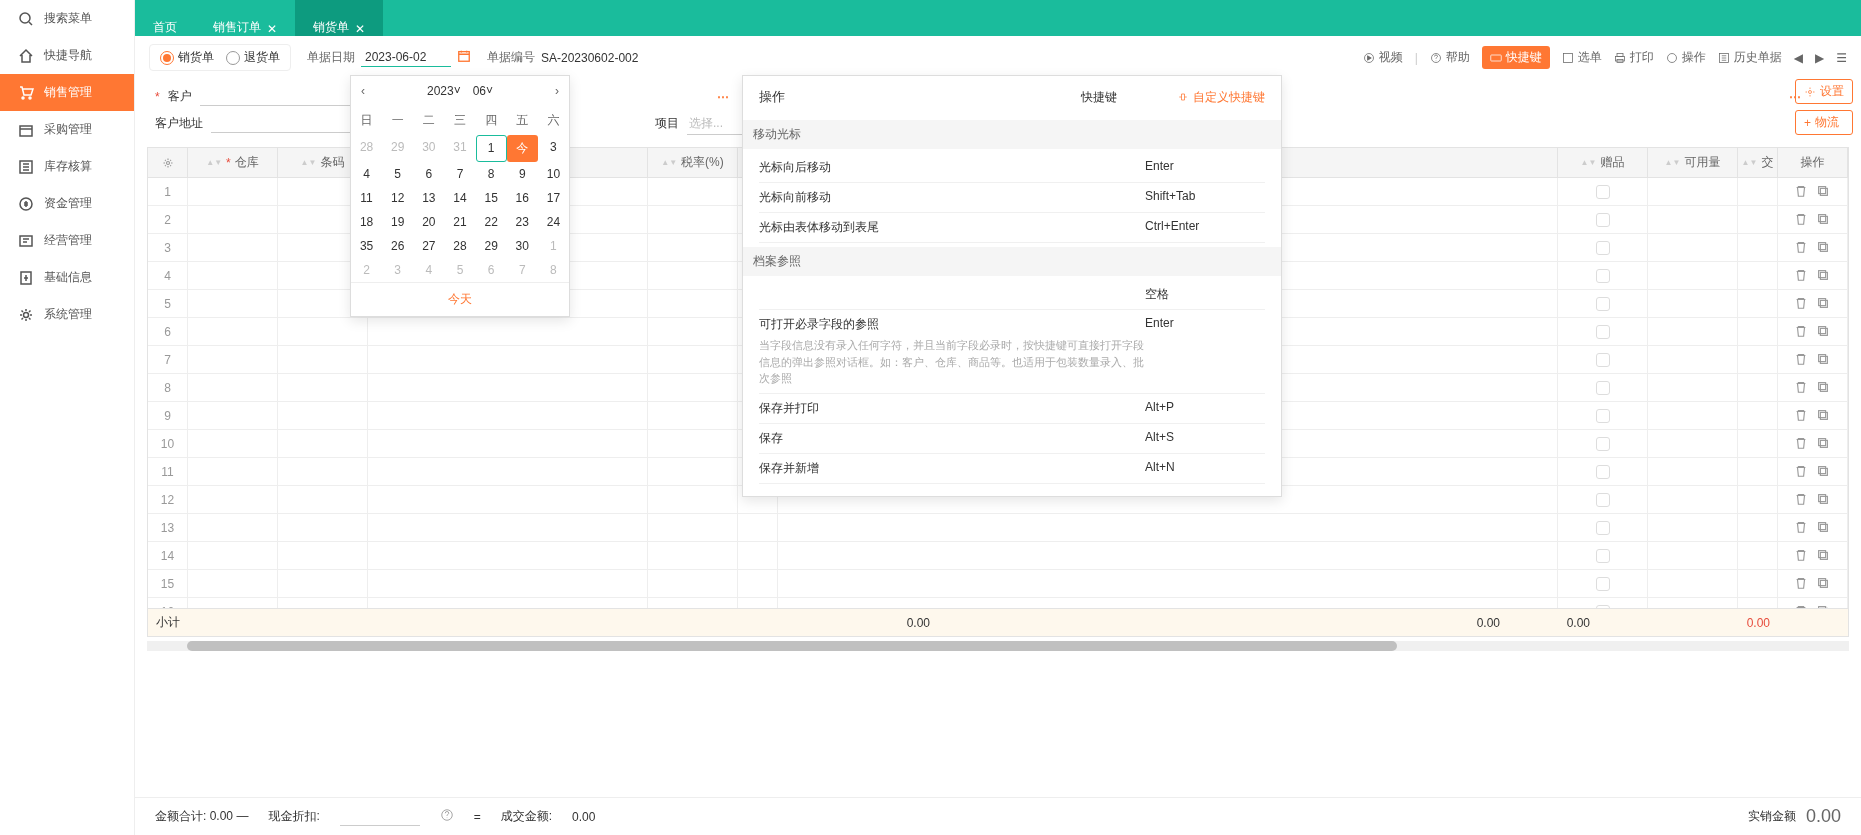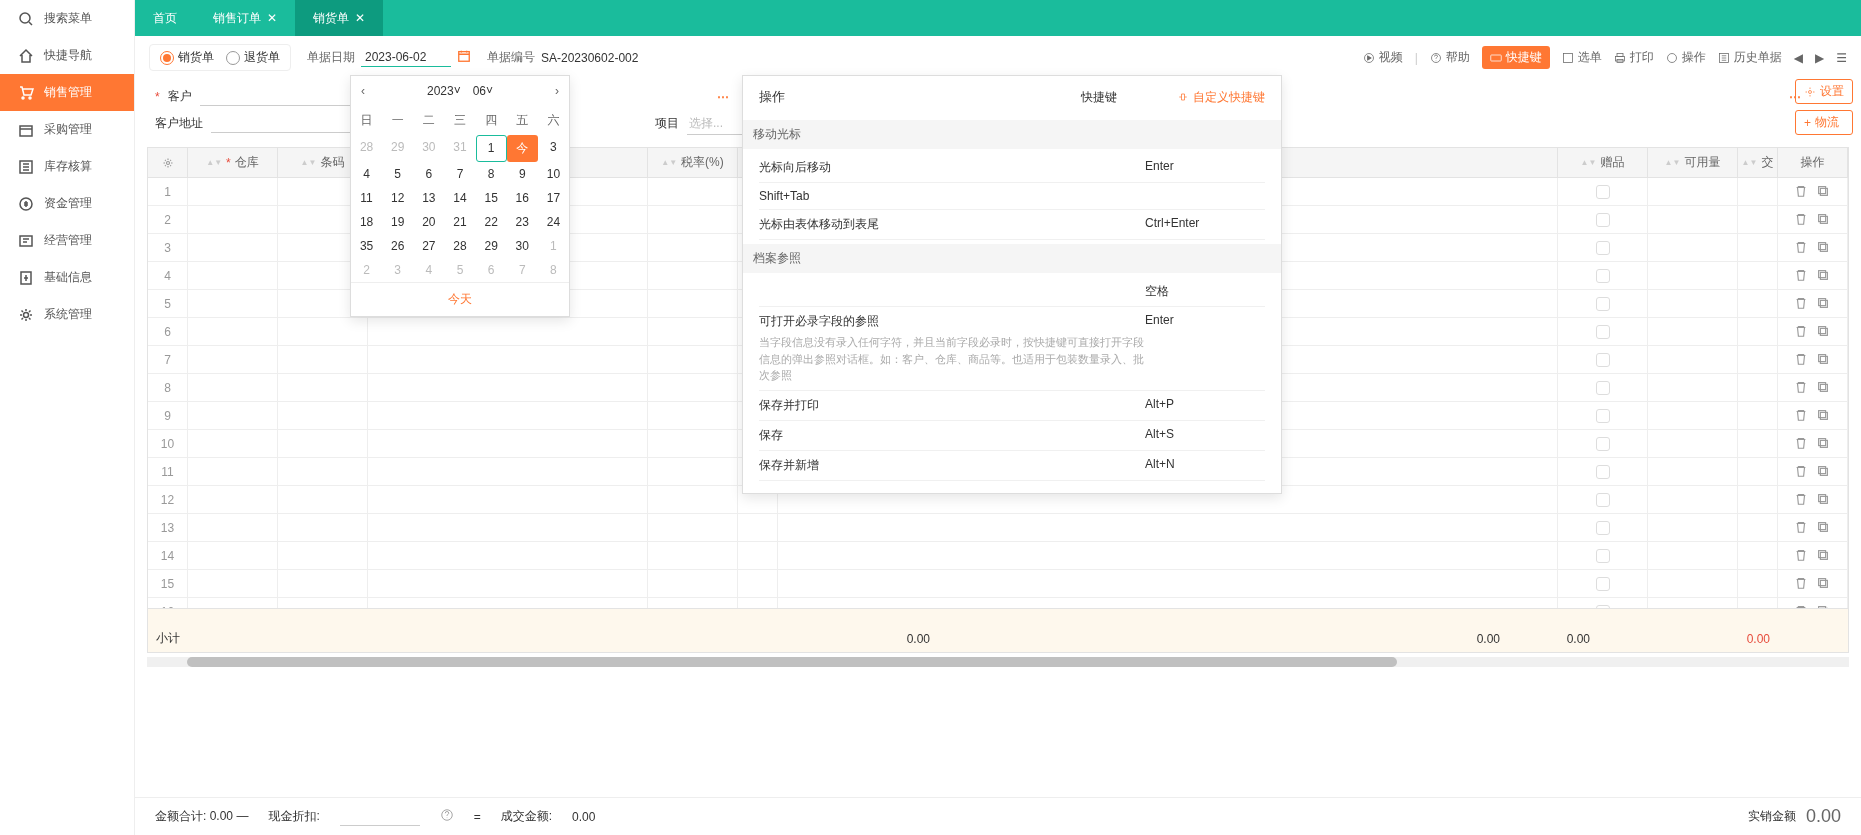--- a/index.html
+++ b/index.html
@@ -10,21 +10,21 @@
 .sidebar{width:135px;background:#fff;border-right:1px solid #eee;flex-shrink:0;}
 .side-item{display:flex;align-items:center;padding:10px 18px;cursor:pointer;color:#555;gap:10px;}
 .side-item.active{background:#ff7733;color:#fff;}
 .side-icon{width:16px;height:16px;display:inline-flex;align-items:center;justify-content:center;}
 
 
 .main{flex:1;display:flex;flex-direction:column;}
 
 
 .tabs{display:flex;background:#1abc9c;height:36px;}
-.tab{padding:0 18px;display:flex;align-items:center;color:#fff;gap:6px;cursor:pointer;}
+.tab{padding:0 18px;display:flex;align-items:flex-end;color:#fff;gap:6px;cursor:pointer;}
 .tab.active{background:#0d9b7f;}
 .tab-close{font-size:12px;}
 
 
 .toolbar-wrap{display:flex;align-items:center;padding:8px 14px;gap:16px;background:#fff;}
 .radio-group{display:flex;align-items:center;gap:12px;padding:4px 10px;border:1px solid #eee;border-radius:4px;}
 .radio{display:flex;align-items:center;gap:4px;}
 .radio-circle{width:14px;height:14px;border:1px solid #999;border-radius:50%;display:inline-flex;align-items:center;justify-content:center;}
 .radio.checked .radio-circle{border-color:#ff7733;}
 .radio.checked .radio-dot{width:8px;height:8px;background:#ff7733;border-radius:50%;}
@@ -53,21 +53,21 @@
 .gh{border-right:1px solid #e3e3e3;padding:6px 8px;display:flex;align-items:center;justify-content:center;gap:4px;color:#666;}
 .gh .req{color:#e74c3c;}
 .gh .sort{color:#ccc;font-size:8px;display:flex;flex-direction:column;line-height:6px;}
 .grid-body{max-height:430px;overflow-y:auto;}
 .grow{display:flex;border-bottom:1px solid #eee;}
 .gc{border-right:1px solid #eee;padding:4px 8px;height:27px;display:flex;align-items:center;justify-content:center;}
 .gc.num{color:#999;}
 .chk{width:14px;height:14px;border:1px solid #ddd;border-radius:3px;}
 .row-icon{width:16px;height:16px;color:#999;cursor:pointer;}
 .subtotal{display:flex;background:#fef8ed;border-top:1px solid #e3e3e3;}
-.subtotal .gc{border-right:none;color:#333;font-weight:500;margin-top:16px;}
+.subtotal .gc{border-right:none;color:#333;font-weight:500;}
 .subtotal .red{color:#e74c3c;}
 .hscroll{height:10px;background:#f0f0f0;position:relative;margin:4px 0;}
 .hscroll-thumb{position:absolute;height:100%;background:#c0c0c0;border-radius:5px;left:40px;width:1210px;}
 
 
 .footer{padding:8px 20px;display:flex;align-items:center;gap:20px;border-top:1px solid #eee;}
 .footer-right{margin-left:auto;display:flex;align-items:center;gap:10px;}
 .big-amt{font-size:18px;color:#666;}
 
 
@@ -846,20 +846,21 @@
           <span>自定义快捷键</span>
         </span>
     </div>
   </div>
   <div class="hk-sec">移动光标</div>
   <div class="hk-row">
       <div class="hk-desc">光标向后移动</div>
       <div class="hk-key">Enter</div>
     </div>
   <div class="hk-row">
+      <div class="hk-desc">光标向前移动</div>
       <div class="hk-key">Shift+Tab</div>
     </div>
   <div class="hk-row">
       <div class="hk-desc">光标由表体移动到表尾</div>
       <div class="hk-key">Ctrl+Enter</div>
     </div>
   <div class="hk-sec">档案参照</div>
   <div class="hk-row">
       <div class="hk-desc">
       </div>

